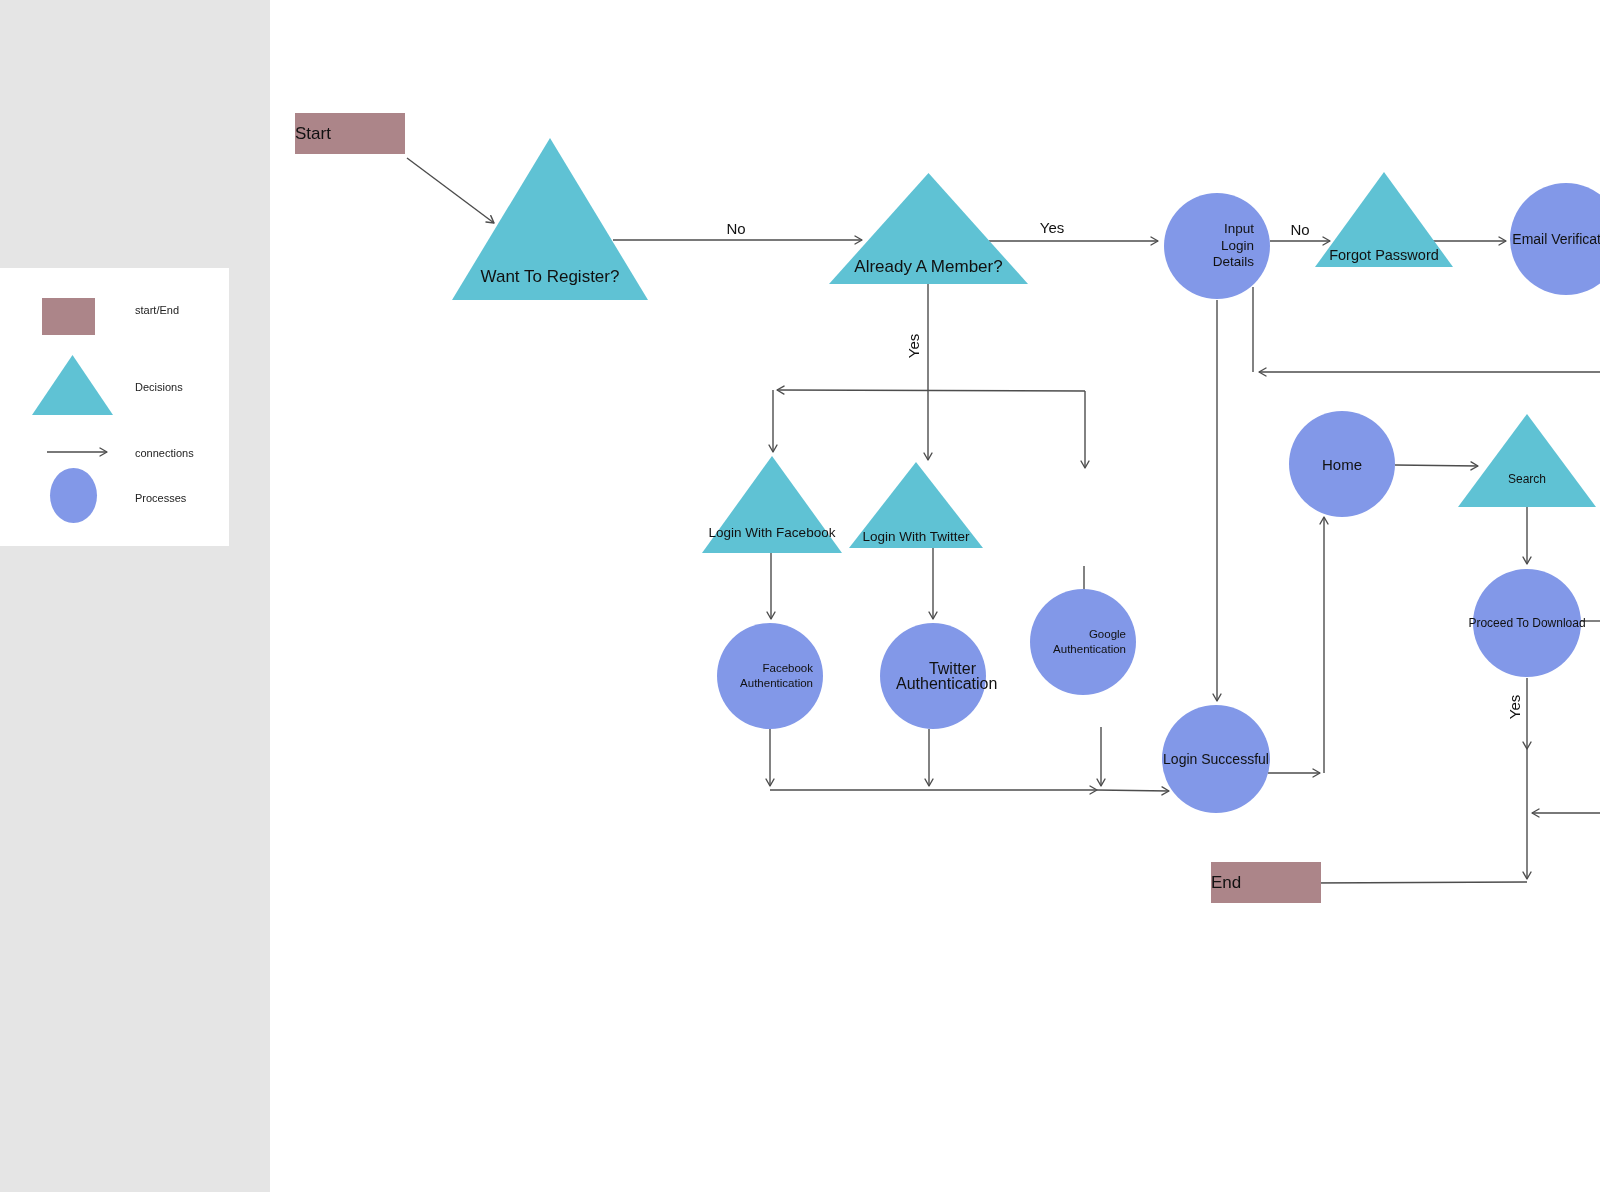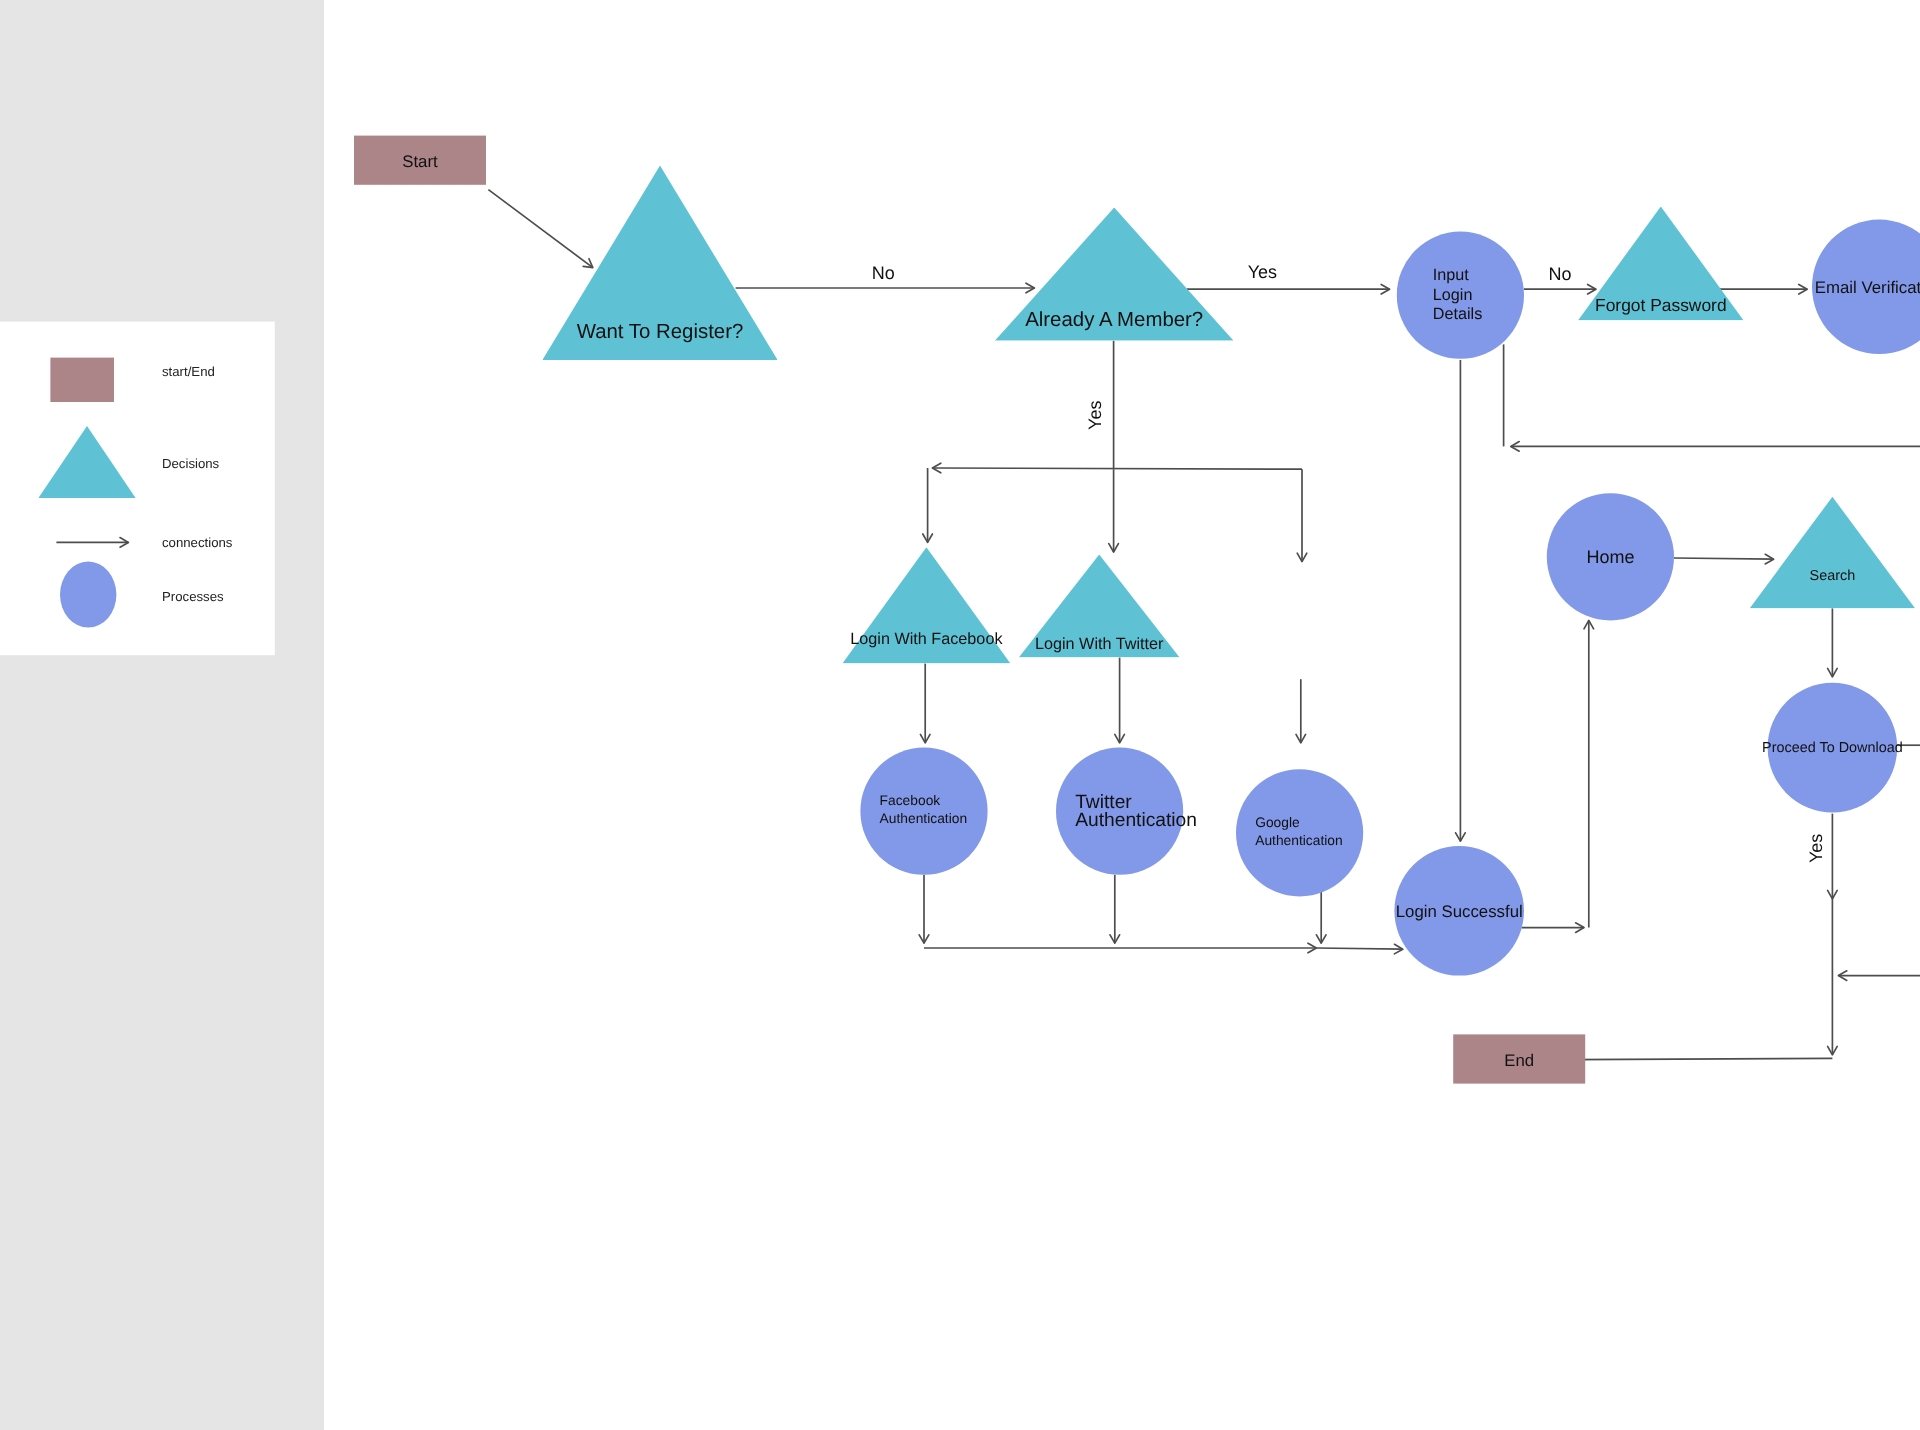--- a/index.html
+++ b/index.html
@@ -16,25 +16,25 @@
   .lg-tri{position:absolute;left:32px;top:87px;width:81px;height:60px;background:var(--decision,#5fc2d4);
     clip-path:polygon(50% 0,0 100%,100% 100%);}
   .lg-ellipse{position:absolute;left:50px;top:200px;width:47px;height:55px;border-radius:50%;background:var(--process,#8298e8);}
   .lg-arrow{position:absolute;left:45px;top:178px;}
 
   .wires{position:absolute;left:0;top:0;}
   .wire{stroke:var(--connector,#4d4d4d);stroke-width:1.4;fill:none;}
   .ah-path{stroke:var(--connector,#4d4d4d);stroke-width:1.4;fill:none;stroke-linecap:round;stroke-linejoin:round;}
 
   .node{position:absolute;}
-  .rect-node{background:var(--start-end,#ac8589);display:flex;align-items:center;justify-content:center;
-    font-size:14px;}
+  .rect-node{background:var(--start-end,#ac8589);display:flex;align-items:center;
+    font-size:17px;}
   .circle-node{border-radius:50%;background:var(--process,#8298e8);display:flex;align-items:center;
     justify-content:center;text-align:center;}
-  .circle-node.txt-left{justify-content:flex-start;text-align:left;}
+  .circle-node.txt-left{justify-content:flex-start;text-align:right;}
   .nowrap{white-space:nowrap;}
   .tri-bg{position:absolute;inset:0;background:var(--decision,#5fc2d4);clip-path:polygon(50% 0,0 100%,100% 100%);}
   .tri-label{position:absolute;left:50%;transform:translateX(-50%);white-space:nowrap;}
   .edge-label{position:absolute;transform:translate(-50%,-50%);font-size:15px;color:#111;white-space:nowrap;}
   .edge-label.v{transform:translate(-50%,-50%) rotate(-90deg);}
 </style>
 </head>
 <body>
 
 <div class="stage">
@@ -168,21 +168,21 @@
 
 
   <div class="node circle-node txt-left" style="left:717px;top:623px;width:106px;height:106px;padding-left:16px;box-sizing:border-box;font-size:11.5px;line-height:15px">
     <span style="width:80px">Facebook Authentication</span>
   </div>
 
   <div class="node circle-node txt-left" style="left:880px;top:623px;width:106px;height:106px;padding-left:16px;box-sizing:border-box;font-size:16px;line-height:15px">
     <span style="width:80px">Twitter Authentication</span>
   </div>
 
-  <div class="node circle-node txt-left" style="left:1030px;top:641px;width:106px;height:106px;padding-left:16px;box-sizing:border-box;font-size:11.5px;line-height:15px">
+  <div class="node circle-node txt-left" style="left:1030px;top:589px;width:106px;height:106px;padding-left:16px;box-sizing:border-box;font-size:11.5px;line-height:15px">
     <span style="width:80px">Google Authentication</span>
   </div>
 
   <div class="node circle-node" style="left:1162px;top:705px;width:108px;height:108px;font-size:14px">
     <span class="nowrap">Login Successful</span>
   </div>
 
   <div class="node circle-node" style="left:1289px;top:411px;width:106px;height:106px;font-size:15px">
     <span>Home</span>
   </div>

